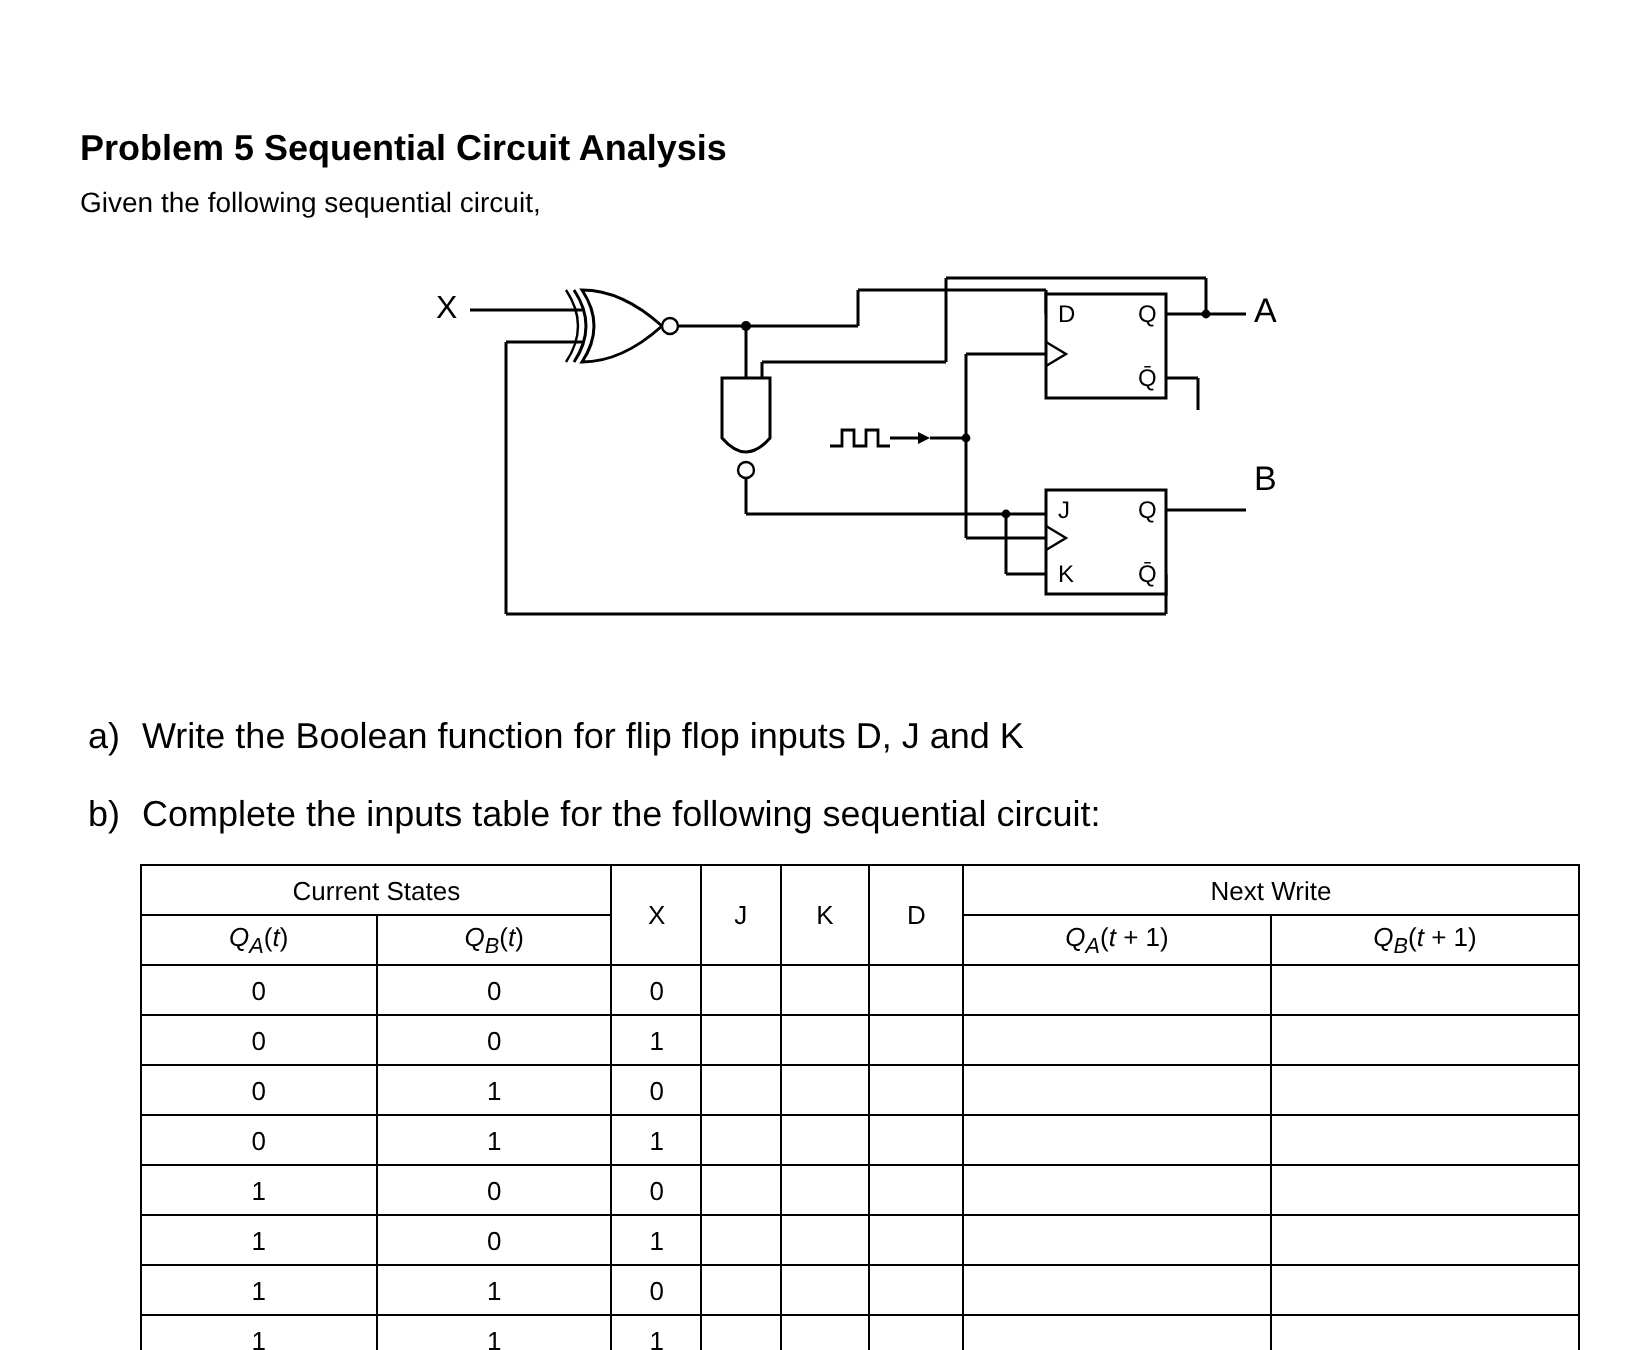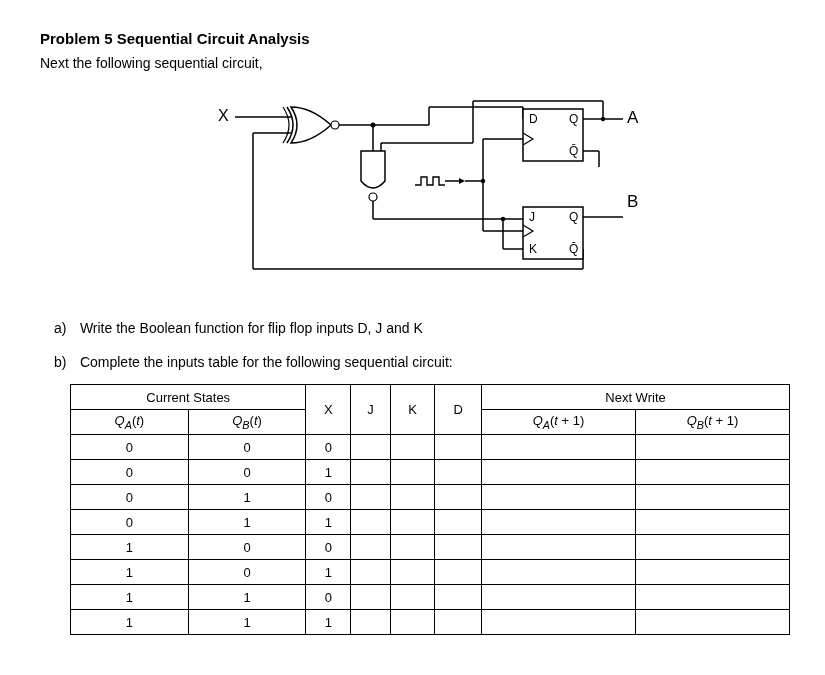--- a/index.html
+++ b/index.html
@@ -7,37 +7,38 @@
       font-size: 14px;
       color: #000;
       background: #fff;
       margin: 0;
       padding: 30px 40px;
       width: 825px;
       box-sizing: border-box;
     }
     .title {
       font-weight: bold;
-      font-size: 15px;
+      font-size: 18px;
       margin-bottom: 8px;
+      margin-top: 34px;
     }
     .given {
       font-size: 14px;
       margin-bottom: 18px;
     }
     .circuit-wrap {
       text-align: center;
       margin: 10px 0 28px 0;
     }
     .circuit {
       display: inline-block;
     }
     .question {
-      font-size: 14px;
-      margin: 18px 0 14px 14px;
+      font-size: 18px;
+      margin: 18px 0 14px 4px;
     }
     .q-label {
       display: inline-block;
       width: 22px;
     }
     table.truth {
       border-collapse: collapse;
       width: 720px;
       margin-left: 30px;
       font-size: 13px;
@@ -54,21 +55,21 @@
     }
     .group-header {
       font-weight: normal;
     }
     .qvar { font-style: italic; }
   </style>
 </head>
 <body>
 
 <div class="title">Problem 5 Sequential Circuit Analysis</div>
-<div class="given">Next the following sequential circuit,</div>
+<div class="given">Given the following sequential circuit,</div>
 
 <div class="circuit-wrap">
   <svg class="circuit" width="460" height="200" viewBox="0 0 460 200">
 
     <text x="35" y="32" font-size="16" font-family="Arial">X</text>
     <line x1="52" y1="28" x2="108" y2="28" stroke="#000" stroke-width="1.5"></line>
 
     <line x1="70" y1="44" x2="108" y2="44" stroke="#000" stroke-width="1.5"></line>
     <line x1="70" y1="44" x2="70" y2="180" stroke="#000" stroke-width="1.5"></line>
     <line x1="70" y1="180" x2="400" y2="180" stroke="#000" stroke-width="1.5"></line>

